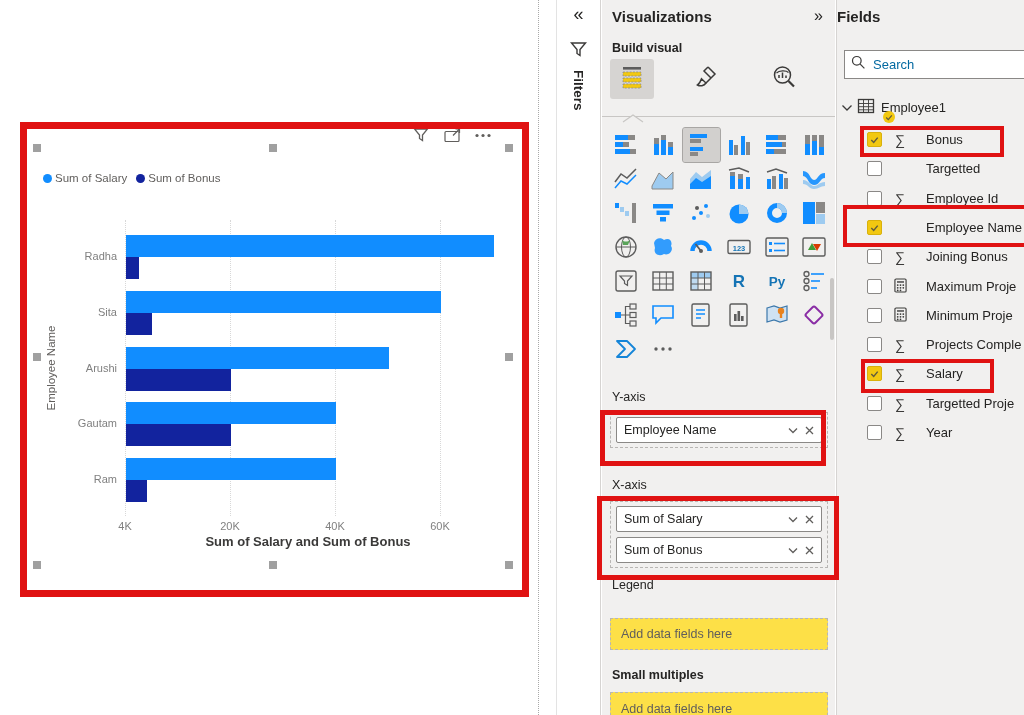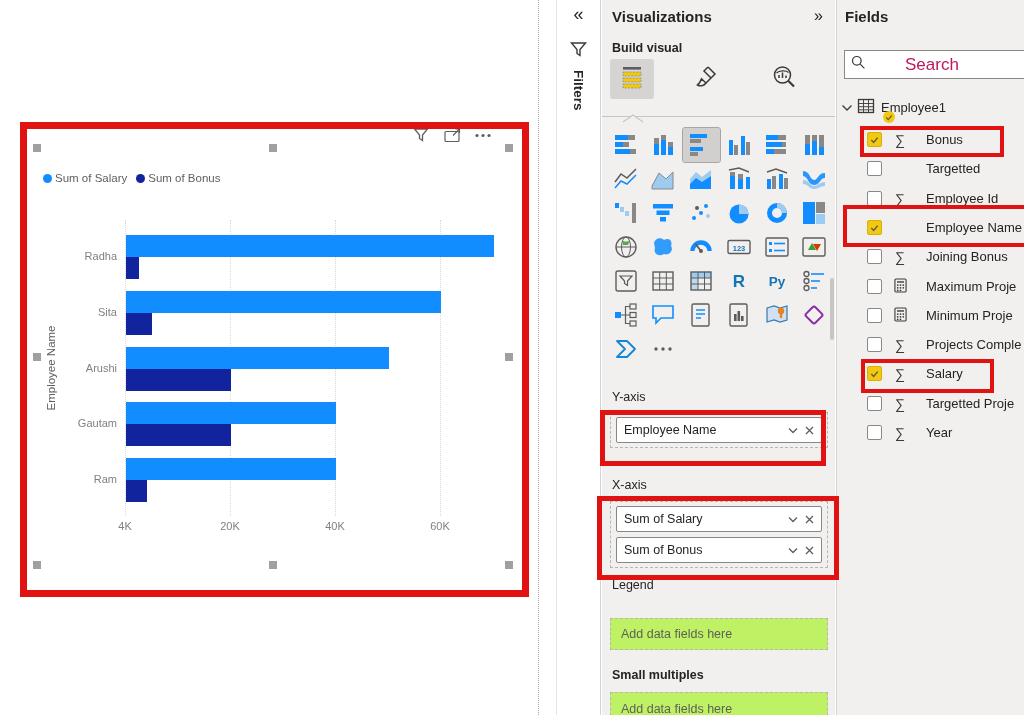--- a/index.html
+++ b/index.html
@@ -44,27 +44,27 @@
   .tab-divider{position:absolute;left:0;right:0;top:116px;border-top:1px solid #c8c6c4;}
   .tab-caret{position:absolute;left:20px;top:109px;z-index:2;}
   #gallery{position:absolute;left:5px;top:128px;width:226px;display:grid;grid-template-columns:repeat(6,37px);grid-auto-rows:34px;justify-content:space-between;}
   .gcell{display:flex;align-items:center;justify-content:center;border-radius:2px;cursor:pointer;}
   .gcell.sel{background:#d2d0ce;outline:1px solid #a8a6a4;}
   .wells-label{position:absolute;left:10px;font-size:12.5px;color:#252423;}
   .well-box{position:absolute;left:8px;width:218px;border:1px dashed #b8b6b4;background:transparent;padding:4px 5px;display:flex;flex-direction:column;gap:5px;}
   .pill{height:26px;background:#fff;border:1px solid #8a8886;border-radius:2px;display:flex;align-items:center;padding:0 7px;font-size:12.5px;color:#252423;}
   .pill .pill-label{flex:1;white-space:nowrap;overflow:hidden;}
   .pill .pill-ic{margin-left:7px;display:flex;align-items:center;}
-  .placeholder-box{position:absolute;left:8px;width:218px;height:32px;border:1px dashed #b8b6b4;background:#bef264;display:flex;align-items:center;padding:0 10px;font-size:12.5px;color:#605e5c;}
+  .placeholder-box{position:absolute;left:8px;width:218px;height:32px;border:1px dashed #b8b6b4;background:#fde047;display:flex;align-items:center;padding:0 10px;font-size:12.5px;color:#605e5c;}
   .viz-scrollbar{position:absolute;right:1px;top:278px;width:4px;height:62px;background:#c8c6c4;border-radius:2px;}
 
   
   .fields-pane{position:absolute;left:836px;top:0;width:188px;height:715px;background:#f1f0ef;border-left:1px solid #d6d4d2;}
   .search-box{position:absolute;left:7px;top:50px;width:186px;height:29px;background:#fff;border:1px solid #8a8886;display:flex;align-items:center;padding:0 6px;gap:7px;}
-  .search-box .ph{font-size:17px;color:#be185d;margin-left:32px;}
+  .search-box .ph{font-size:13px;color:#0369a1;}
   .tree-row{position:absolute;left:4px;top:93px;height:28px;display:flex;align-items:center;gap:4px;}
   .tree-label{font-size:13px;color:#252423;}
   .badge{position:absolute;left:26px;top:14px;width:12px;height:12px;border-radius:50%;background:#f2c811;display:flex;align-items:center;justify-content:center;}
   #field-list{position:absolute;left:0;top:0;right:0;bottom:0;}
   .field-row{position:absolute;left:0;width:250px;height:29px;display:flex;align-items:center;}
   .cb{position:absolute;left:30px;width:15px;height:15px;border:1px solid #8a8886;border-radius:2px;background:#fff;display:flex;align-items:center;justify-content:center;}
   .cb.checked{background:#f2c811;border-color:#d9b10c;}
   .f-ic{position:absolute;left:53px;width:20px;text-align:center;font-size:14px;color:#3b3a39;}
   .f-label{position:absolute;left:89px;font-size:13px;color:#252423;white-space:nowrap;}
 
@@ -130,20 +130,21 @@
           <div class="bar" style="left: 89px; top: 199px; width: 263px; background: rgb(17, 141, 255);"></div>
           <div class="bar" style="left: 89px; top: 221px; width: 105px; background: rgb(18, 35, 158);"></div>
           <div class="cat-label" style="top: 214px;">Arushi</div>
           <div class="bar" style="left: 89px; top: 254px; width: 210px; background: rgb(17, 141, 255);"></div>
           <div class="bar" style="left: 89px; top: 276px; width: 105px; background: rgb(18, 35, 158);"></div>
           <div class="cat-label" style="top: 269px;">Gautam</div>
           <div class="bar" style="left: 89px; top: 310px; width: 210px; background: rgb(17, 141, 255);"></div>
           <div class="bar" style="left: 89px; top: 332px; width: 21px; background: rgb(18, 35, 158);"></div>
           <div class="cat-label" style="top: 325px;">Ram</div>
         </div>
+      <div class="x-axis-title">Sum of Salary and Sum of Bonus</div>
     </div>
     <div id="handles">
         <div class="handle" style="left: 33px; top: 144px;"></div>
         <div class="handle" style="left: 269px; top: 144px;"></div>
         <div class="handle" style="left: 505px; top: 144px;"></div>
         <div class="handle" style="left: 33px; top: 353px;"></div>
         <div class="handle" style="left: 505px; top: 353px;"></div>
         <div class="handle" style="left: 33px; top: 561px;"></div>
         <div class="handle" style="left: 269px; top: 561px;"></div>
         <div class="handle" style="left: 505px; top: 561px;"></div>
@@ -532,21 +533,21 @@
 
     <div class="wells-label" style="top:668px;font-weight:bold;">Small multiples</div>
     <div class="placeholder-box" style="top:692px;height:34px;">
       <span>Add data fields here</span>
     </div>
 
     <div class="viz-scrollbar"></div>
   </div>
 
   <div class="fields-pane">
-    <div class="pane-title" style="left:8px;text-align:right;">Fields</div>
+    <div class="pane-title" style="left:0;text-align:right;">Fields</div>
 
     <div class="search-box">
       <span>
         <svg width="15" height="15" viewBox="0 0 16 16">
             <circle cx="6.2" cy="6.2" r="4.6" fill="none" stroke="#3b3a39" stroke-width="1.3"></circle>
             <line x1="9.8" y1="9.8" x2="14.3" y2="14.3" stroke="#3b3a39" stroke-width="1.3"></line>
           </svg>
       </span>
       <span class="ph">Search</span>
     </div>

